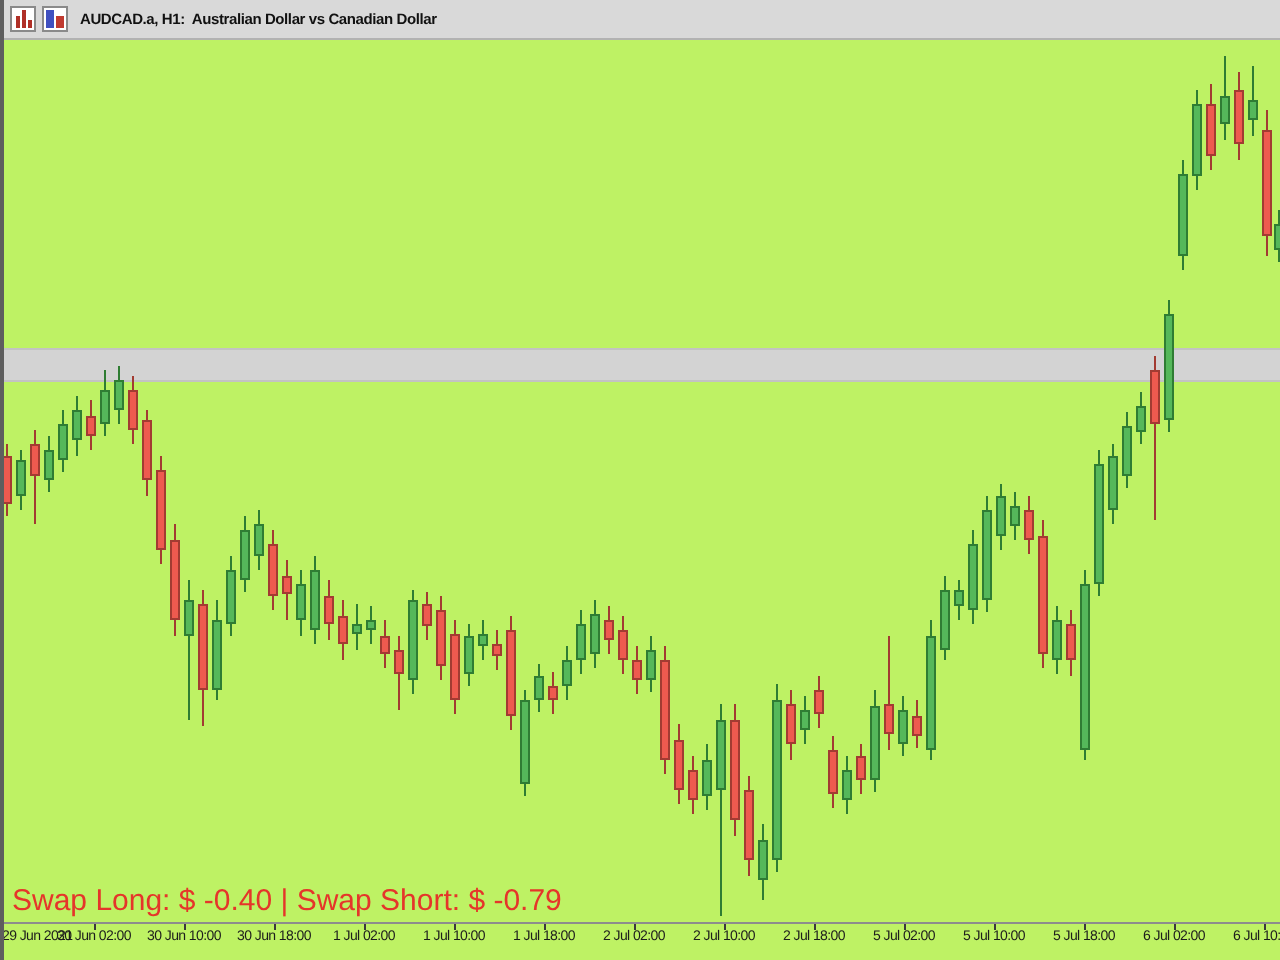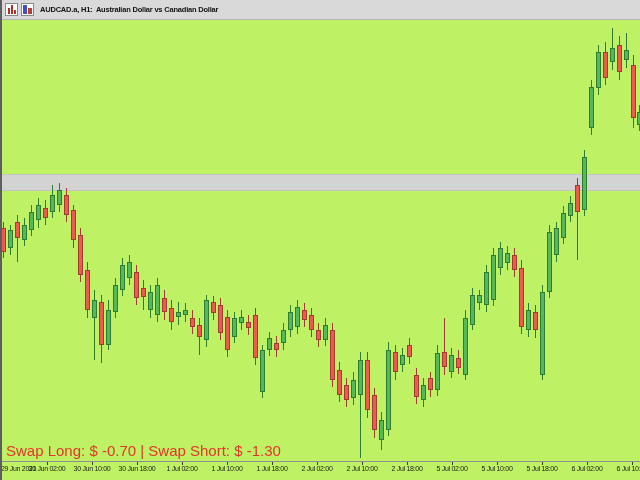--- a/index.html
+++ b/index.html
@@ -233,21 +233,21 @@
       <span class="bar" style="left:5px;height:9px"></span>
       <span class="bar" style="left:8px;height:4px"></span>
     </span>
     <span class="tb-icon">
       <span class="half-l"></span>
         <span class="half-r"></span>
     </span>
     <span id="title-text">AUDCAD.a, H1:  Australian Dollar vs Canadian Dollar</span>
   </div>
 
-  <div id="swap-text">Swap Long: $ -0.70 | Swap Short: $ -1.30</div>
+  <div id="swap-text">Swap Long: $ -0.40 | Swap Short: $ -0.79</div>
 
   <div id="axis-line"></div>
   <div id="time-axis">
 
   <div class="tick" style="left: 1px;"></div>
       <span class="t-label" style="left: 1px;">29 Jun 2021</span>
       <div class="tick" style="left: 47px;"></div>
       <span class="t-label" style="left: 47px; transform: translateX(-50%);">30 Jun 02:00</span>
       <div class="tick" style="left: 92px;"></div>
       <span class="t-label" style="left: 92px; transform: translateX(-50%);">30 Jun 10:00</span>

